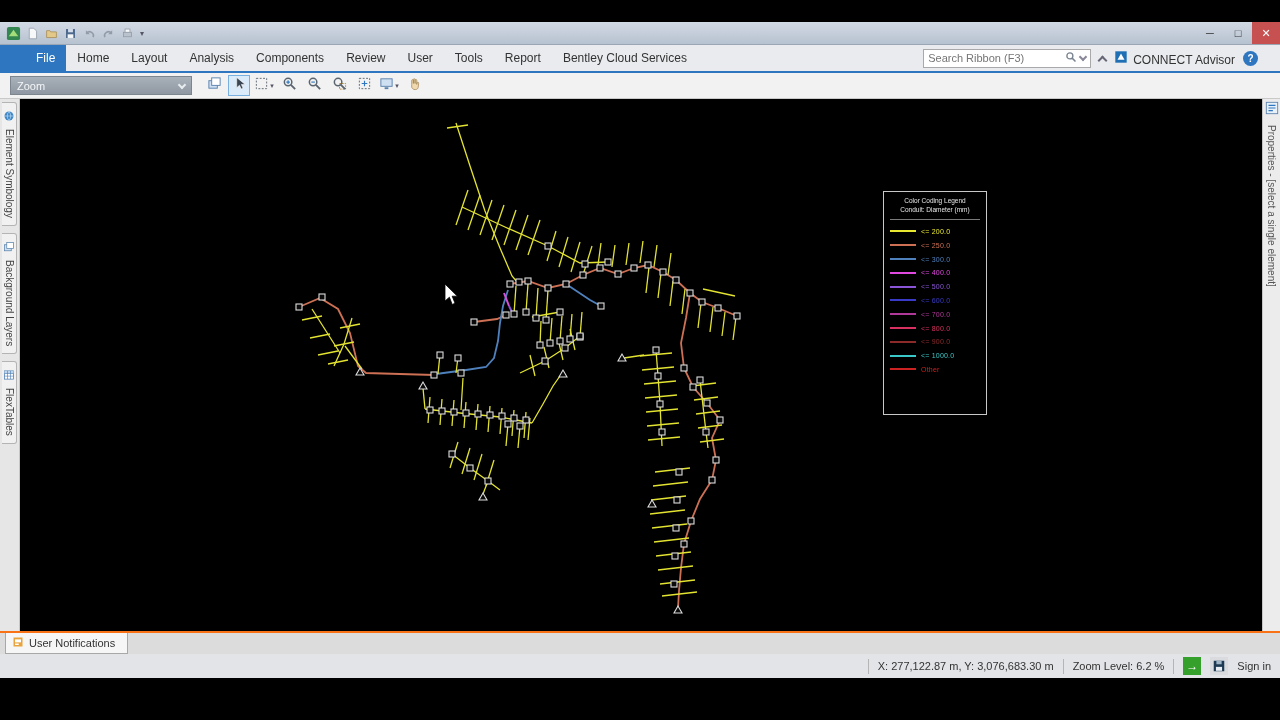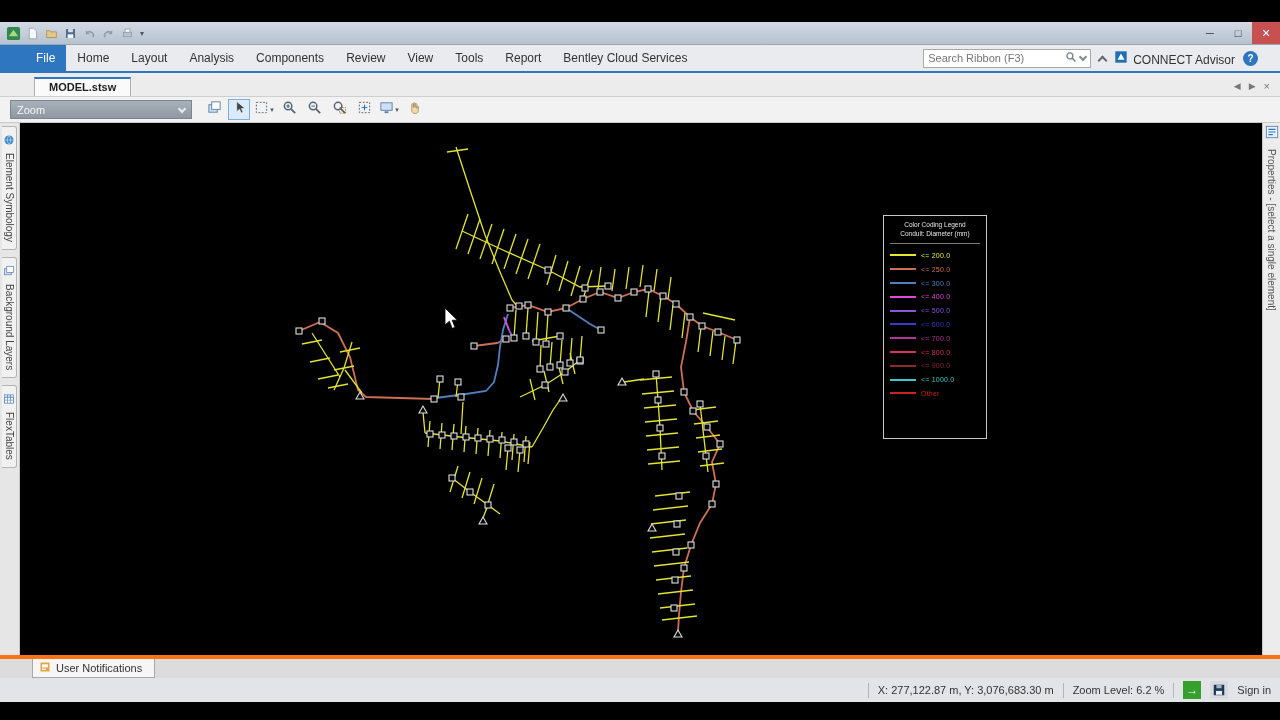--- a/index.html
+++ b/index.html
@@ -57,21 +57,21 @@
   .legend-title { text-align:center; font-size:6.5px; color:#e6e6e6; line-height:1.35; }
   .legend-hr { height:1px; background:#7a7a7a; margin:4px 0 5px; }
   .legend-row { display:flex; align-items:center; gap:5px; height:13.8px; }
   .legend-swatch { width:26px; height:2px; flex:none; }
   .legend-label { font-size:7px; letter-spacing:.2px; }
 
   .right-strip { width:18px; background:#ececec; border-left:1px solid #c6c6c6; display:flex; flex-direction:column; align-items:center; padding-top:2px; gap:6px; }
   .right-strip .vlabel { writing-mode:vertical-rl; font-size:10px; color:#555; }
 
   
-  .notifrow { height:23px; background:#dcdcdc; border-top:4px solid #f97316; display:flex; align-items:stretch;padding-left:27px; }
+  .notifrow { height:23px; background:#dcdcdc; border-top:2px solid #f97316; display:flex; align-items:stretch; }
   .notif-tab { margin-left:5px; background:#f6f6f6; border:1px solid #a8a8a8; border-top:none; display:flex; align-items:center; gap:5px; padding:0 12px 0 6px; font-size:11px; color:#333; }
 
   
   .statusbar { height:24px; background:#e2e4e7; display:flex; align-items:center; justify-content:flex-end; gap:9px; font-size:11px; color:#333; padding-right:9px; }
   .ssep { width:1px; height:15px; background:#b5b5b5; }
   .go-btn { width:18px; height:18px; background:#35a02c; color:#fff; display:flex; align-items:center; justify-content:center; font-size:12px; font-weight:bold; }
   .disk-btn { width:18px; height:18px; background:#d9dbde; display:flex; align-items:center; justify-content:center; }
 </style>
 </head>
 <body>
@@ -133,21 +133,21 @@
   </div>
 
   <div class="ribbon">
     <nav style="display:flex;">
         <div class="rtab active">File</div>
         <div class="rtab">Home</div>
         <div class="rtab">Layout</div>
         <div class="rtab">Analysis</div>
         <div class="rtab">Components</div>
         <div class="rtab">Review</div>
-        <div class="rtab">View</div>
+        <div class="rtab">User</div>
         <div class="rtab">Tools</div>
         <div class="rtab">Report</div>
         <div class="rtab">Bentley Cloud Services</div>
       </nav>
     <div class="ribbon-right">
       <div class="searchwrap">
         <input placeholder="Search Ribbon (F3)" style="">
         <span>
           <svg width="12" height="12" viewBox="0 0 16 16">
               <circle cx="6.5" cy="6.5" r="4" fill="none" stroke="#7a8590" stroke-width="1.8"></circle>
@@ -164,28 +164,20 @@
               <path d="M4 11 8 4l4 7z" fill="#fff"></path>
             </svg>
         </span>
         <span>CONNECT Advisor</span>
       </div>
       <span class="help-badge">?</span>
     </div>
   </div>
   <div class="ribbon-underline"></div>
 
-  <div class="doctabs">
-    <div class="doc-tab">MODEL.stsw</div>
-    <div class="doctab-nav">
-      <span>◀</span>
-      <span>▶</span>
-      <span style="font-size:11px;">×</span>
-    </div>
-  </div>
 
   <div class="toolbar">
     <div class="scenario">
       <span>Zoom</span>
       <span class="chev-down"></span>
     </div>
     <div id="toolbar-icons" style="display:flex;align-items:center;gap:3px;">
         <div class="tbtn">
           <span><svg width="15" height="15" viewBox="0 0 16 16">
               <rect x="2" y="5" width="9" height="8" fill="#cfe0f2" stroke="#5b82ad"></rect>

